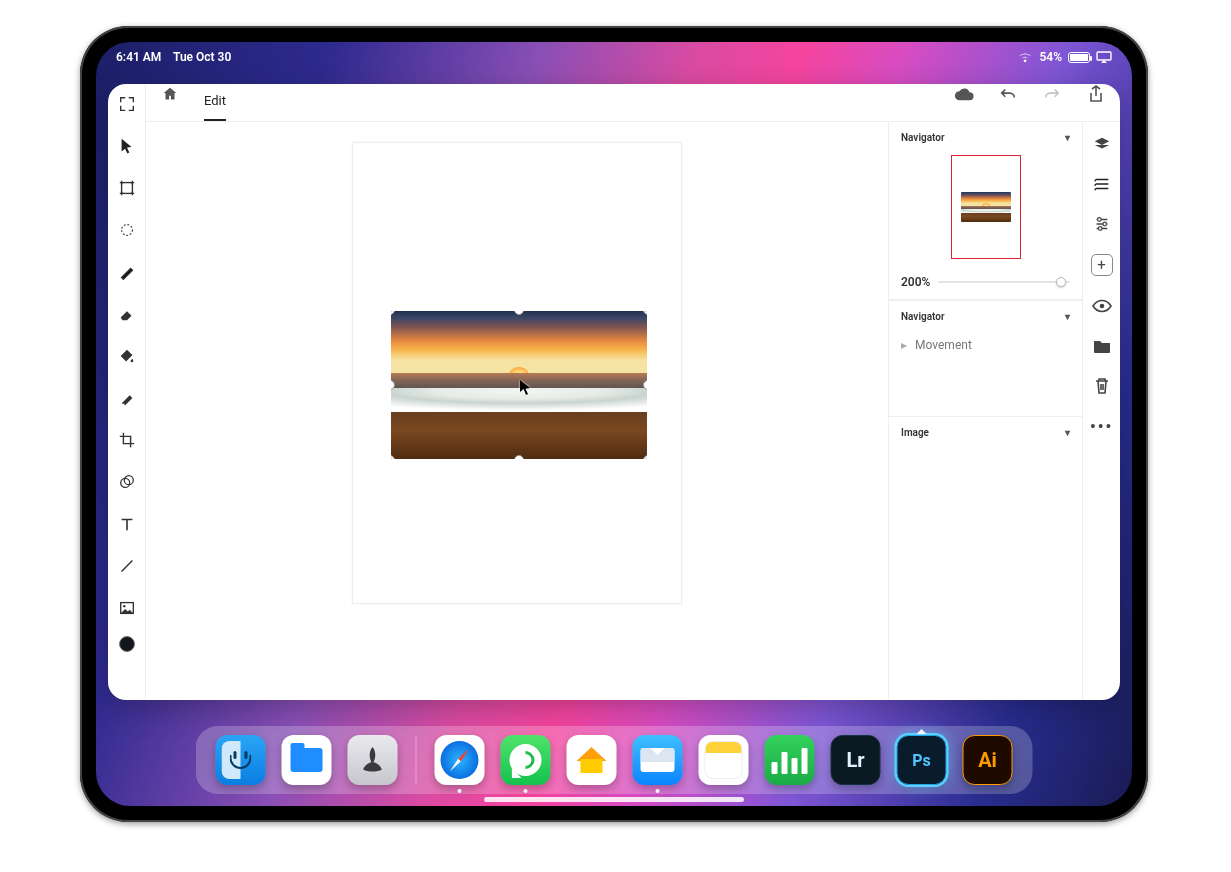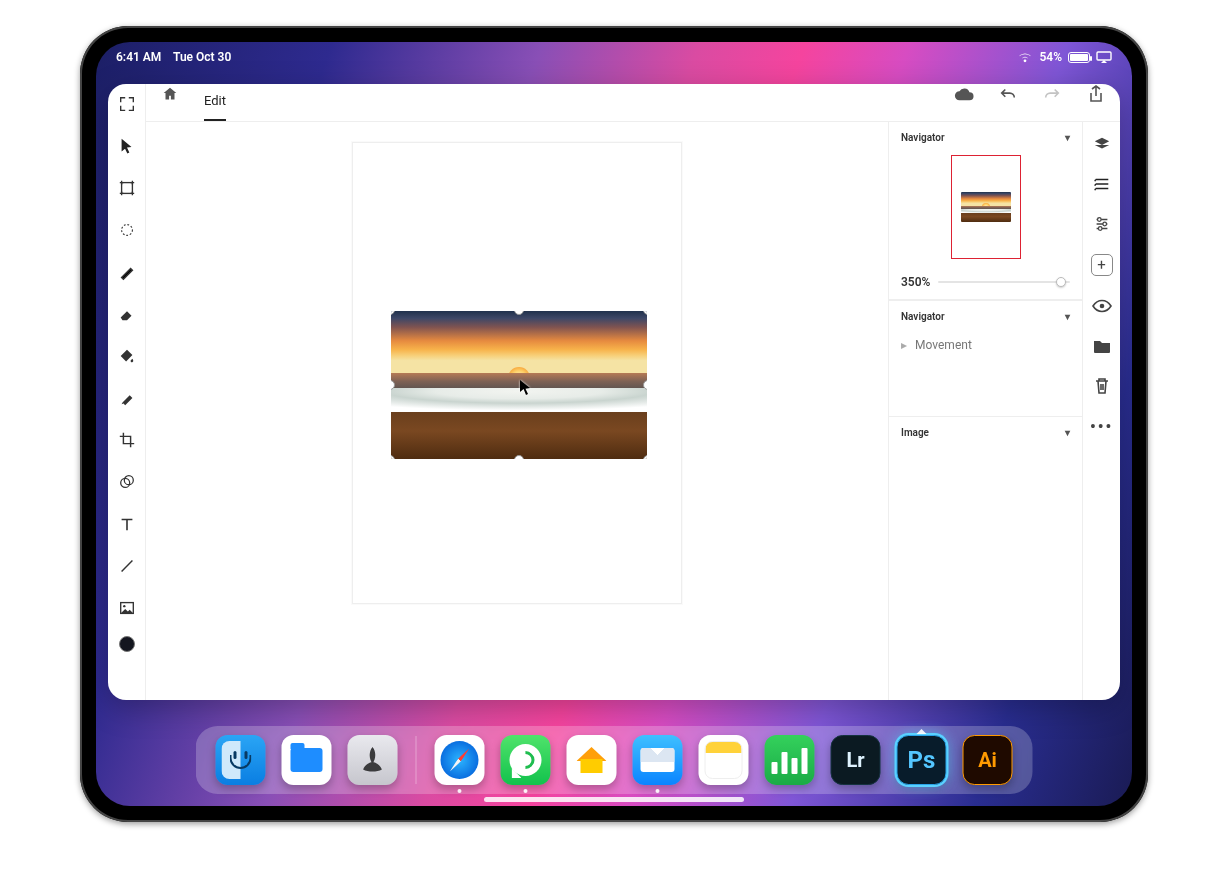--- a/index.html
+++ b/index.html
@@ -121,21 +121,21 @@
   .d-home .wall{position:absolute;left:4px;right:4px;bottom:0;height:14px;background:#ffcc00;}
   .d-mail{background:linear-gradient(to bottom,#3fc0ff,#0a84ff);}
   .d-mail .env{width:34px;height:24px;background:#fff;border-radius:3px;position:relative;overflow:hidden;}
   .d-mail .env::before{content:"";position:absolute;left:0;right:0;top:0;height:14px;background:linear-gradient(135deg,transparent 49%,#dce6f2 50%),linear-gradient(-135deg,transparent 49%,#dce6f2 50%);}
   .d-notes{background:#fff;}
   .d-notes .n{width:38px;height:38px;border-radius:8px;background:linear-gradient(to bottom,#ffd23a 0 30%,#fff 30% 100%);border:1px solid #eee;}
   .d-num{background:linear-gradient(to bottom,#34d15c,#1aab46);}
   .d-num .bars{display:flex;align-items:flex-end;gap:4px;height:28px;}
   .d-num .bars i{width:6px;background:#fff;border-radius:1px;}
   .d-lr{background:#0b1a22;color:#dff3ff;font-size:20px;border:1px solid #153240;}
-  .d-ps{background:#081c2b;color:#54c6ff;font-size:24px;border:1.5px solid #2aa3e8;}
+  .d-ps{background:#081c2b;color:#54c6ff;font-size:16px;border:1.5px solid #2aa3e8;}
   .d-ps.active{box-shadow:0 0 0 2px #5ad1ff,0 0 14px rgba(90,209,255,.8),0 4px 8px rgba(0,0,0,.25);}
   .d-ps .caret{position:absolute;top:-12px;left:50%;margin-left:-5px;width:0;height:0;border:5px solid transparent;border-bottom-color:rgba(255,255,255,.9);}
   .d-ai{background:#1f0a00;color:#ff9a00;font-size:20px;border:1.5px solid #ff9a00;}
 
   .home-ind { position:absolute;bottom:4px;left:50%;transform:translateX(-50%);width:260px;height:5px;border-radius:3px;background:rgba(255,255,255,.85);}
 </style>
 </head>
 <body>
 
 <div class="device">
@@ -310,21 +310,21 @@
                 <div class="mini">
                     <div class="sky"></div>
                     <div class="sun"></div>
                     <div class="sea"></div>
                     <div class="foam"></div>
                     <div class="sand"></div>
                   </div>
               </div>
             </div>
             <div class="zoom-row">
-              <span style="font-weight:600">350%</span>
+              <span style="font-weight:600">200%</span>
               <div class="track">
                   <div class="knob"></div>
                 </div>
             </div>
 
             <div class="panel-head" style="border-top:1px solid #eee">
               <span>Navigator</span>
               <span class="chev">▾</span>
             </div>
             <div class="timeline-item">

